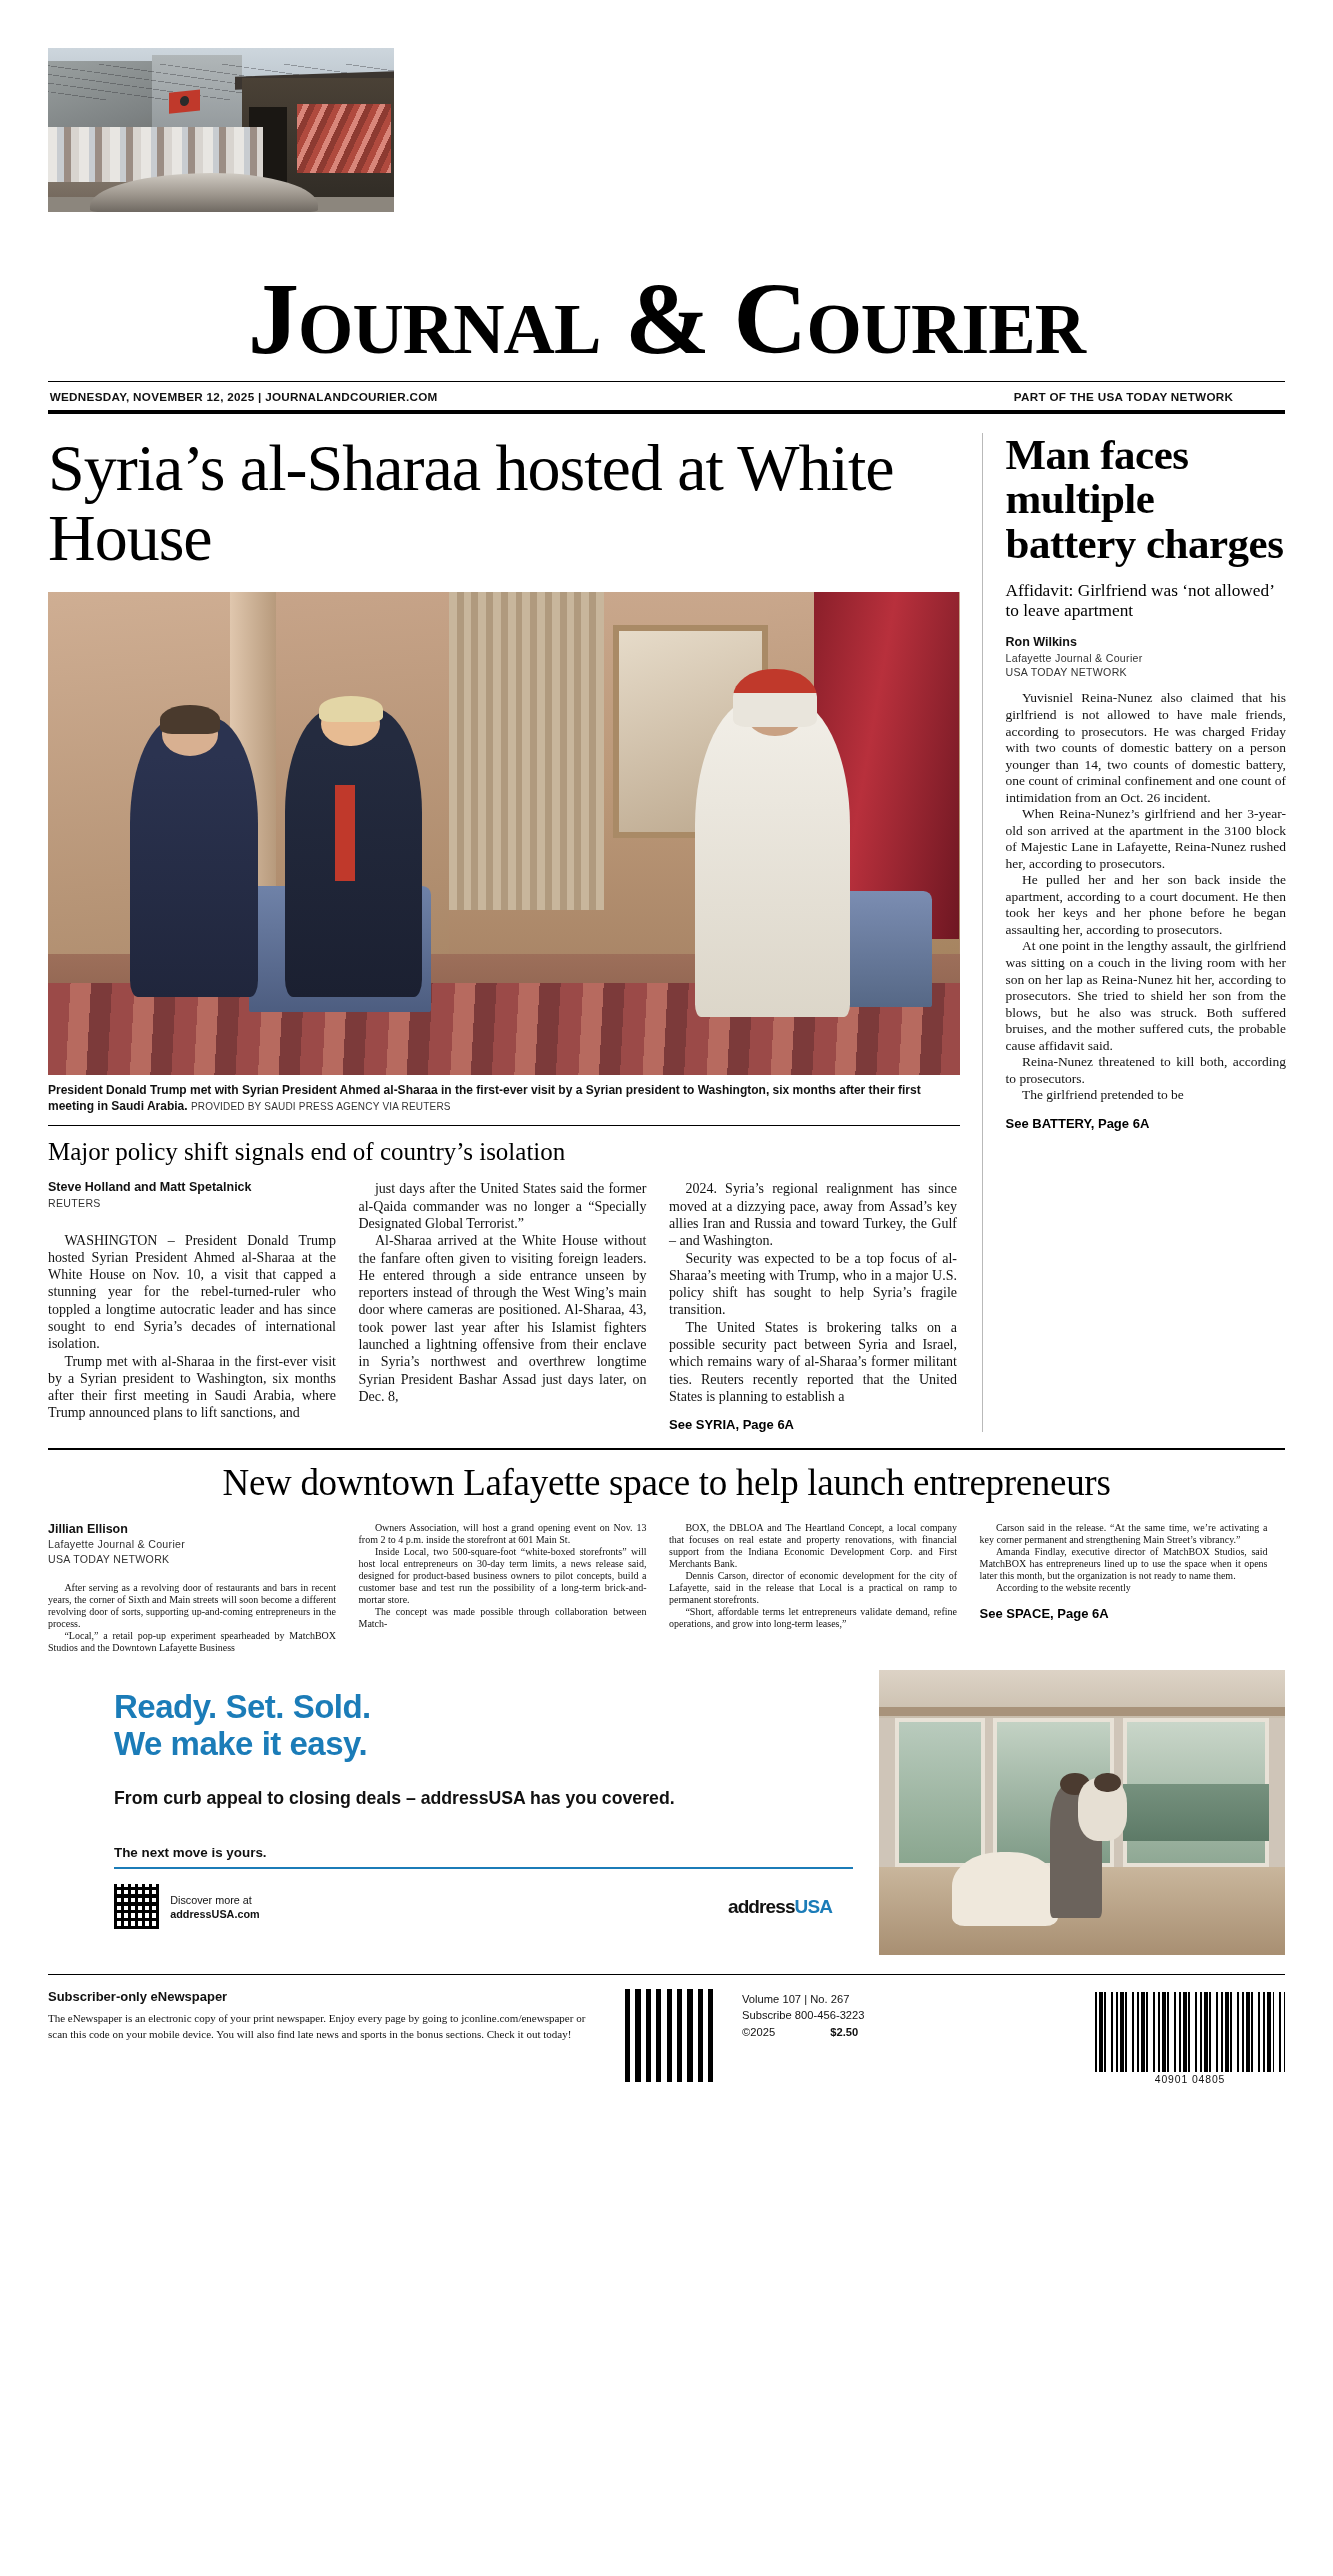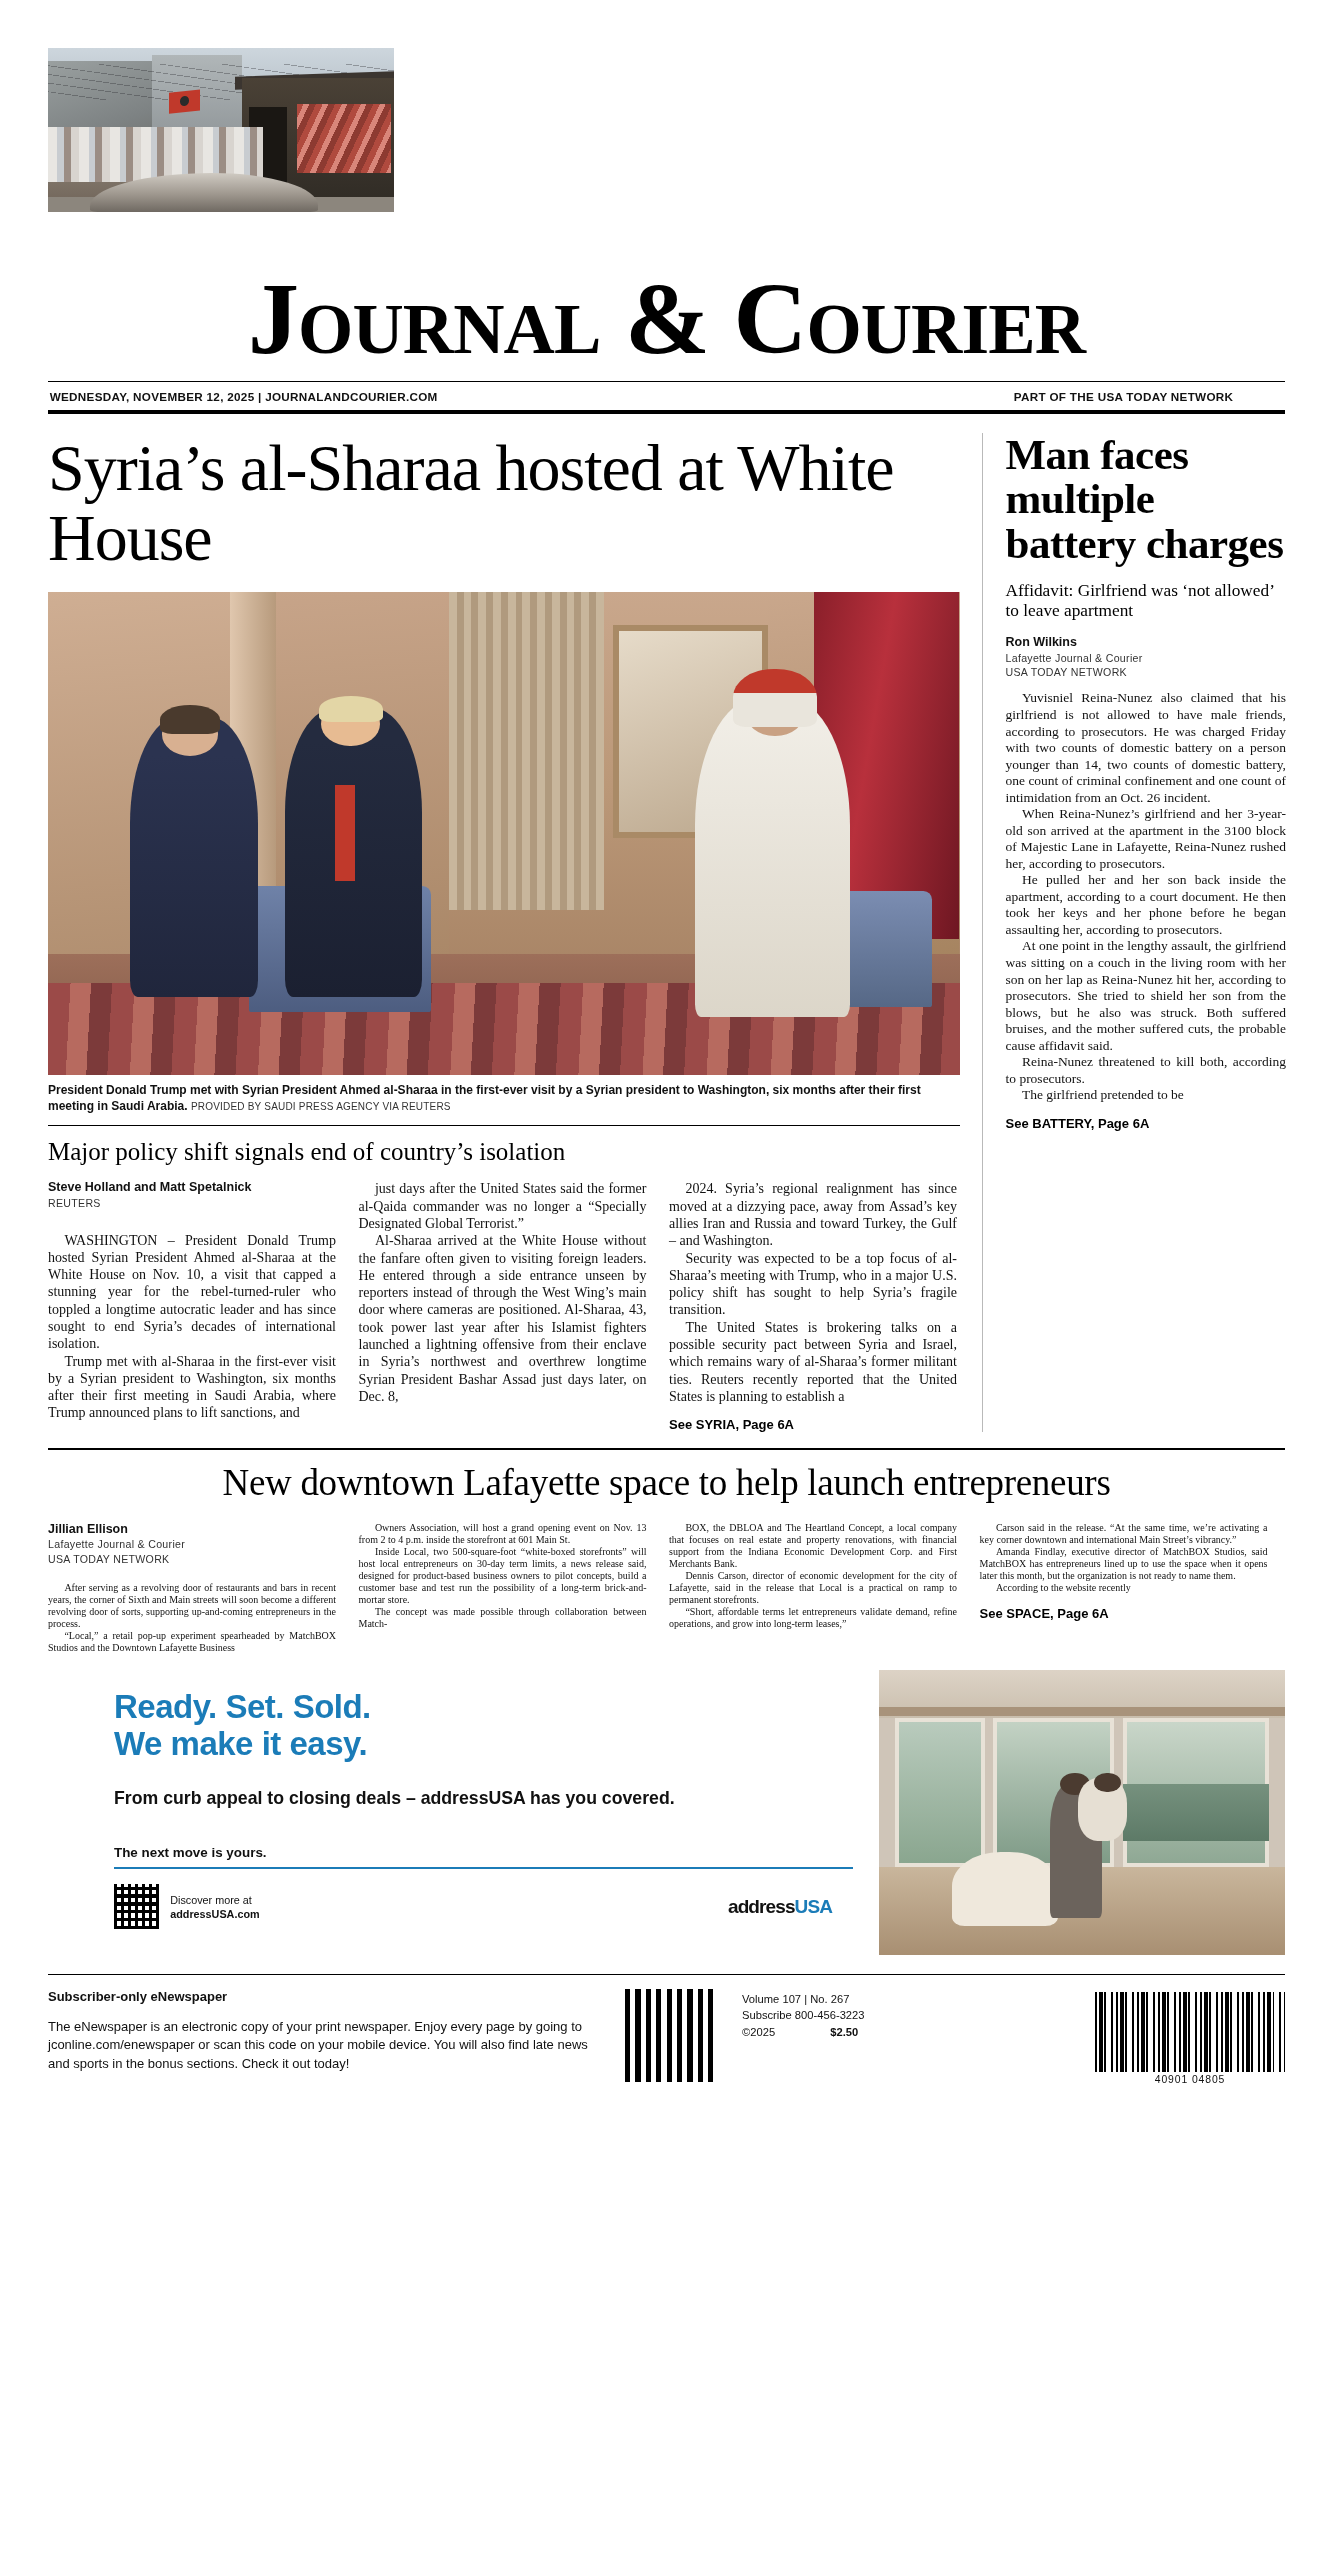--- a/index.html
+++ b/index.html
@@ -340,23 +340,23 @@
     gap: 24px;
   }
   .f-left { width: 553px; flex: 0 0 553px; }
   .f-title {
     font-family: "Liberation Sans", sans-serif;
     font-weight: bold;
     font-size: 13px;
     color: #111;
   }
   .f-body {
-    margin-top: 14px;
-    font-family: Liberation Sans, sans-serif;
-    font-size: 13px;
+    margin-top: 7px;
+    font-family: Liberation Serif, serif;
+    font-size: 11px;
     line-height: 1.42;
     color: #111;
   }
   .f-qr {
     width: 93px; height: 93px; flex: 0 0 93px;
     background-image:
       repeating-linear-gradient(90deg,#000 0 5.2px,#fff 5.2px 10.4px),
       repeating-linear-gradient(0deg,#000 0 5.2px,transparent 5.2px 11.2px);
     background-color:#fff;
   }
@@ -513,21 +513,21 @@
         <p class="body">Owners Association, will host a grand opening event on Nov. 13 from 2 to 4 p.m. inside the storefront at 601 Main St.</p>
         <p class="body">Inside Local, two 500-square-foot “white-boxed storefronts” will host local entrepreneurs on 30-day term limits, a news release said, designed for product-based business owners to pilot concepts, build a customer base and test run the possibility of a long-term brick-and-mortar store.</p>
         <p class="body">The concept was made possible through collaboration between Match-</p>
       </div>
       <div class="c">
         <p class="body">BOX, the DBLOA and The Heartland Concept, a local company that focuses on real estate and property renovations, with financial support from the Indiana Economic Development Corp. and First Merchants Bank.</p>
         <p class="body">Dennis Carson, director of economic development for the city of Lafayette, said in the release that Local is a practical on ramp to permanent storefronts.</p>
         <p class="body">“Short, affordable terms let entrepreneurs validate demand, refine operations, and grow into long-term leases,”</p>
       </div>
       <div class="c">
-        <p class="body">Carson said in the release. “At the same time, we’re activating a key corner downtown and international Main Street’s vibrancy.”</p>
+        <p class="body">Carson said in the release. “At the same time, we’re activating a key corner permanent and strengthening Main Street’s vibrancy.”</p>
         <p class="body">Amanda Findlay, executive director of MatchBOX Studios, said MatchBOX has entrepreneurs lined up to use the space when it opens later this month, but the organization is not ready to name them.</p>
         <p class="body">According to the website recently</p>
         <div class="jump">See SPACE, Page 6A</div>
       </div>
     </div>
   </div>
 
   <div class="ad-wrap">
     <div class="ad-left">
       <div class="ad-h1">Ready. Set. Sold.</div>

